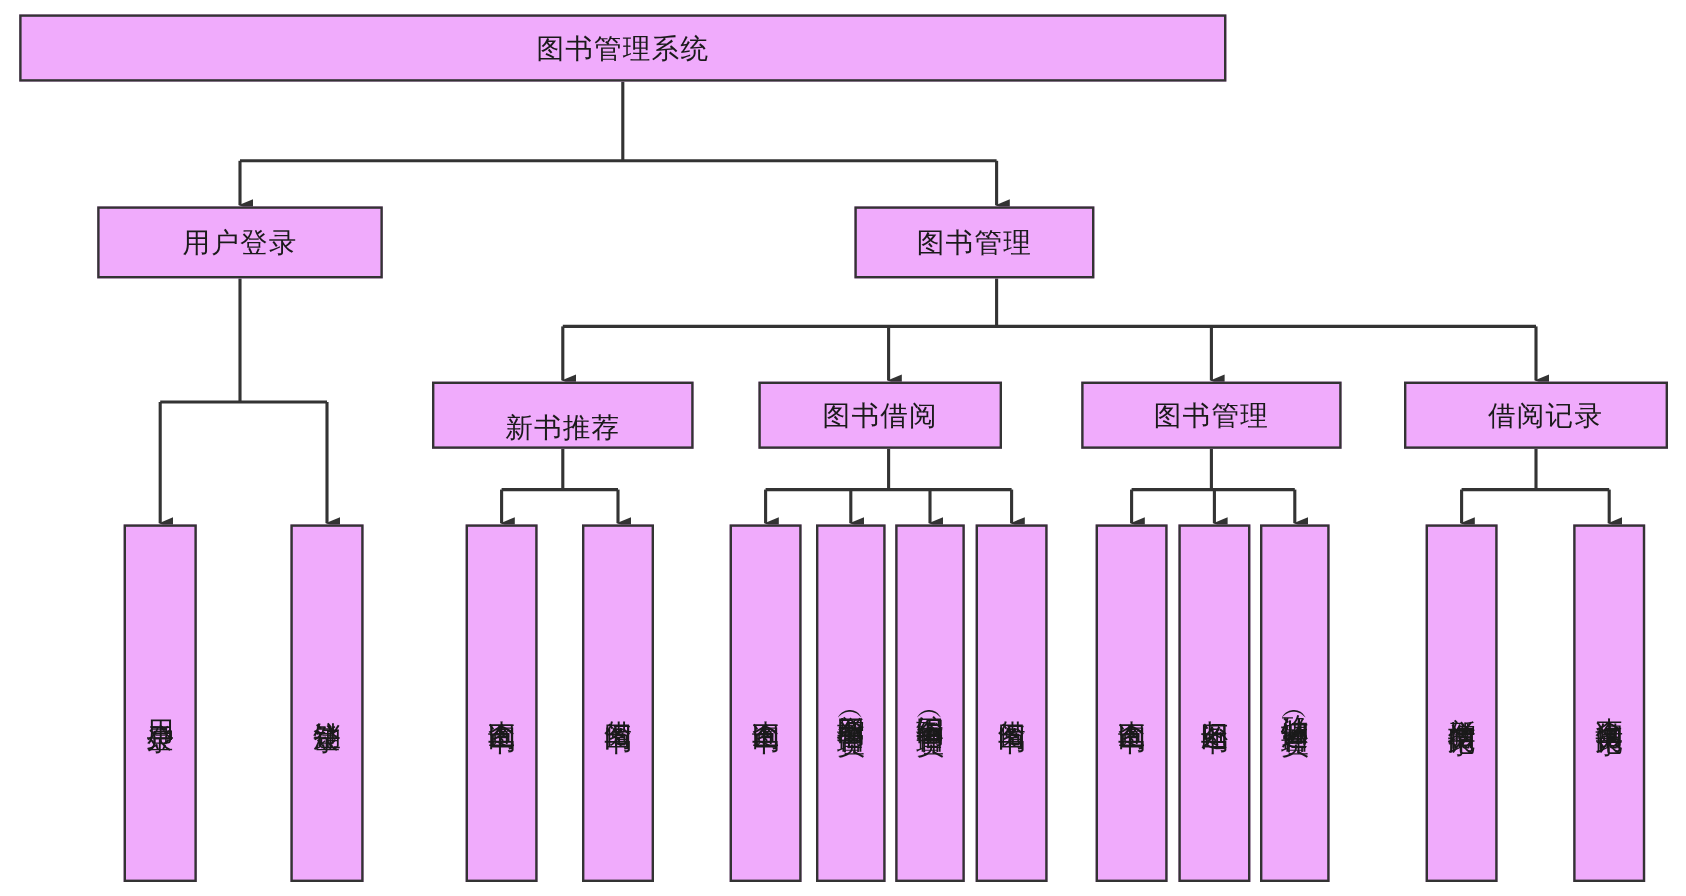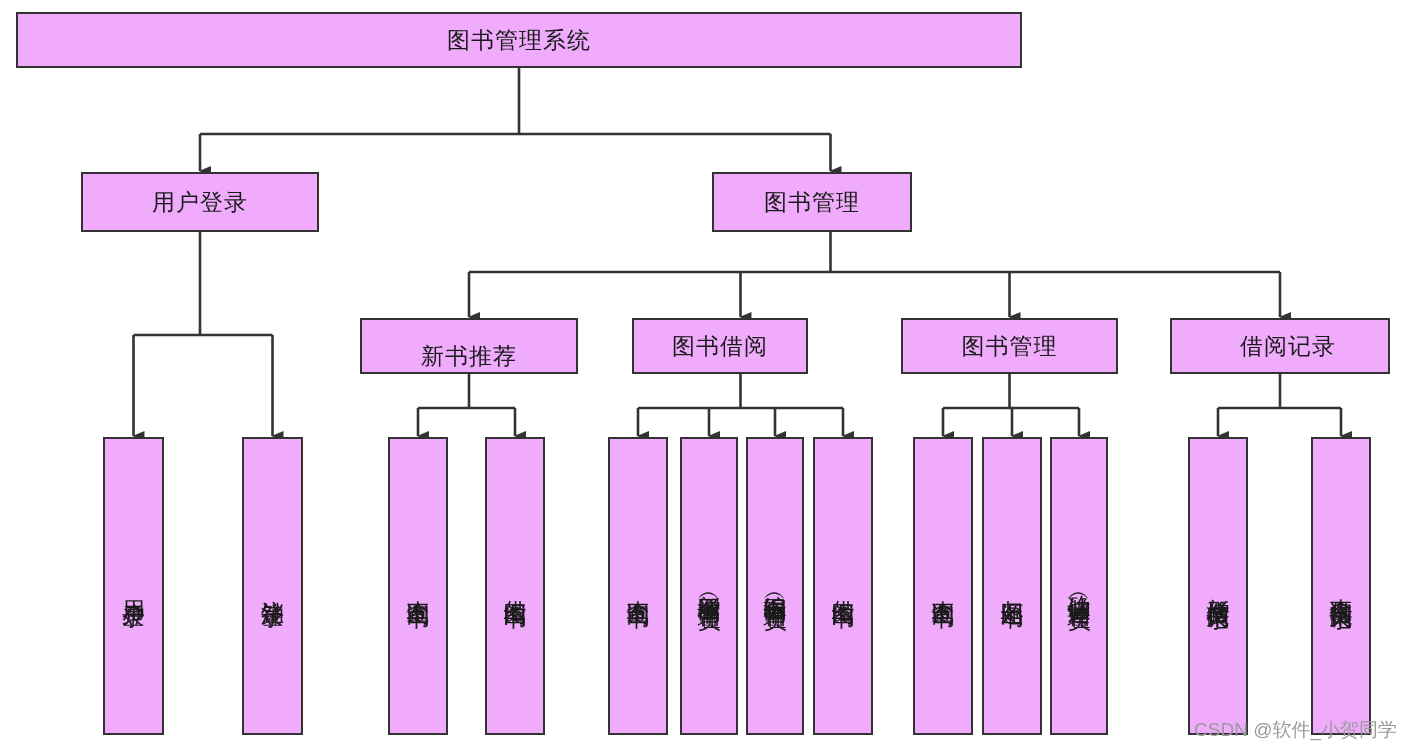--- a/index.html
+++ b/index.html
@@ -119,21 +119,21 @@
       </div>
       <div class="node horizontal" style="left: 81px; top: 172px; width: 238px; height: 60px;">
         <span class="label">用户登录</span>
       </div>
       <div class="node horizontal" style="left: 712px; top: 172px; width: 200px; height: 60px;">
         <span class="label">图书管理</span>
       </div>
       <div class="node horizontal" style="left: 360px; top: 318px; width: 218px; height: 56px; align-items: flex-end;">
         <span class="label">新书推荐</span>
       </div>
-      <div class="node horizontal" style="left: 632px; top: 318px; width: 176px; height: 56px;">
+      <div class="node horizontal" style="left: 632px; top: 318px; width: 203px; height: 56px;">
         <span class="label">图书借阅</span>
       </div>
       <div class="node horizontal" style="left: 901px; top: 318px; width: 217px; height: 56px;">
         <span class="label">图书管理</span>
       </div>
       <div class="node horizontal" style="left: 1170px; top: 318px; width: 220px; height: 56px; padding-left: 16px;">
         <span class="label">借阅记录</span>
       </div>
       <div class="node vertical" style="left: 103px; top: 437px; width: 61px; height: 298px;">
         <span class="label">用户登录</span>
@@ -169,14 +169,13 @@
         <span class="label">确认归还（管理员）</span>
       </div>
       <div class="node vertical" style="left: 1188px; top: 437px; width: 60px; height: 298px;">
         <span class="label">新增借阅记录</span>
       </div>
       <div class="node vertical" style="left: 1311px; top: 437px; width: 60px; height: 298px;">
         <span class="label">查询借阅记录</span>
       </div>
     </div>
 
-  <div class="watermark">CSDN @软件_小贺同学</div>
 </div>
 
 </body></html>

